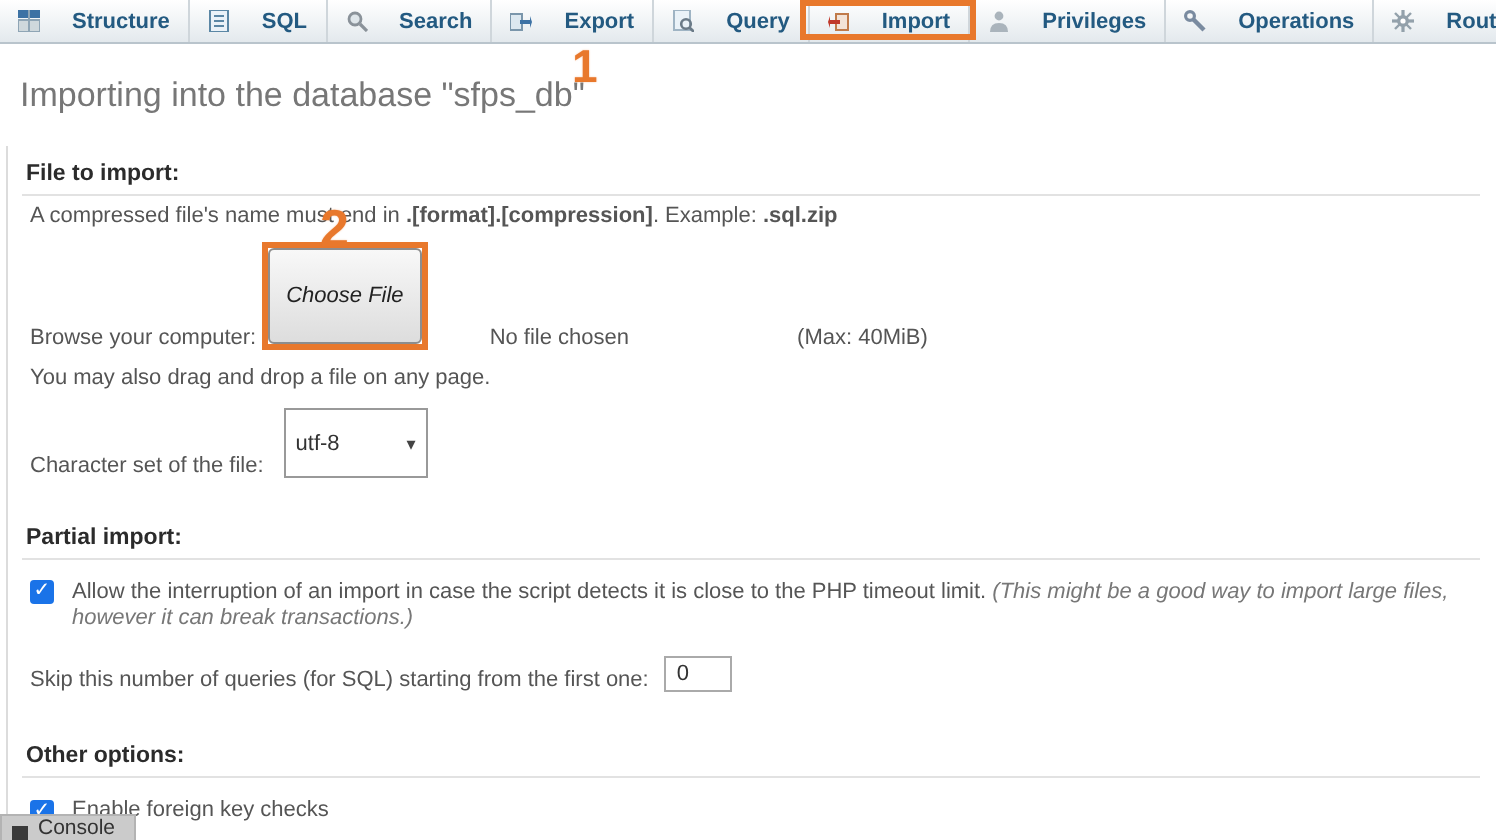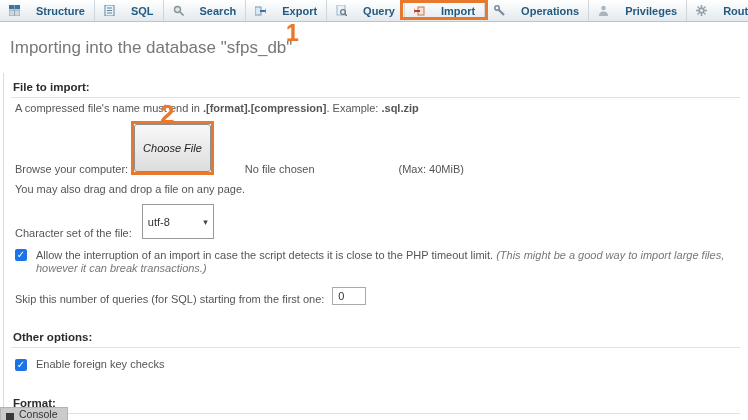--- a/index.html
+++ b/index.html
@@ -176,35 +176,35 @@
             <path d="M6 5 L1 5 L1 3 L0 6 L1 9 L1 7 L6 7 Z" fill="#c0392b"></path>
           </svg>
         </span>
       <span>Import</span>
       <span class="hl-import"></span>
     </div>
 
     <div class="tab">
       <span>
           <svg width="11" height="11">
+            <circle cx="5.5" cy="3" r="2.2" fill="#aab4bc"></circle>
+            <path d="M1 11 Q1 6.5 5.5 6.5 Q10 6.5 10 11 Z" fill="#aab4bc"></path>
+          </svg>
+        </span>
+      <span>Privileges</span>
+    </div>
+
+    <div class="tab">
+      <span>
+          <svg width="11" height="11">
             <circle cx="3" cy="3" r="2.2" fill="none" stroke="#7a8ba0" stroke-width="1.6"></circle>
             <line x1="4.5" y1="4.5" x2="10" y2="10" stroke="#7a8ba0" stroke-width="2.2"></line>
           </svg>
         </span>
       <span>Operations</span>
-    </div>
-
-    <div class="tab">
-      <span>
-          <svg width="11" height="11">
-            <circle cx="5.5" cy="3" r="2.2" fill="#aab4bc"></circle>
-            <path d="M1 11 Q1 6.5 5.5 6.5 Q10 6.5 10 11 Z" fill="#aab4bc"></path>
-          </svg>
-        </span>
-      <span>Privileges</span>
     </div>
 
     <div class="tab">
       <span>
           <svg width="11" height="11">
             <circle cx="5.5" cy="5.5" r="3" fill="#93a1ab"></circle>
             <line x1="5.5" y1="0" x2="5.5" y2="11" stroke="#93a1ab" stroke-width="1.6"></line>
             <line x1="0" y1="5.5" x2="11" y2="5.5" stroke="#93a1ab" stroke-width="1.6"></line>
             <line x1="1.5" y1="1.5" x2="9.5" y2="9.5" stroke="#93a1ab" stroke-width="1.2"></line>
             <line x1="9.5" y1="1.5" x2="1.5" y2="9.5" stroke="#93a1ab" stroke-width="1.2"></line>
@@ -251,20 +251,21 @@
     <div class="line mt8">You may also drag and drop a file on any page.</div>
 
     <div class="row mt8">
       <span>Character set of the file:</span>
       <span class="select-box" style="width:72px; margin-left:10px;">
         <span>utf-8</span>
         <span class="chev">▾</span>
       </span>
     </div>
 
+    <div class="sec-heading mt22">Partial import:</div>
     <div class="row mt10" style="align-items:flex-start;">
       <span class="checkbox">✓</span>
       <span class="cb-label">
         <span>Allow the interruption of an import in case the script detects it is close to the PHP timeout limit. </span><span class="note">(This might be a good way to import large files, however it can break transactions.)</span>
       </span>
     </div>
     <div class="row mt12">
       <span>Skip this number of queries (for SQL) starting from the first one:</span>
       <span class="text-input" style="margin-left:8px;">0</span>
     </div>

